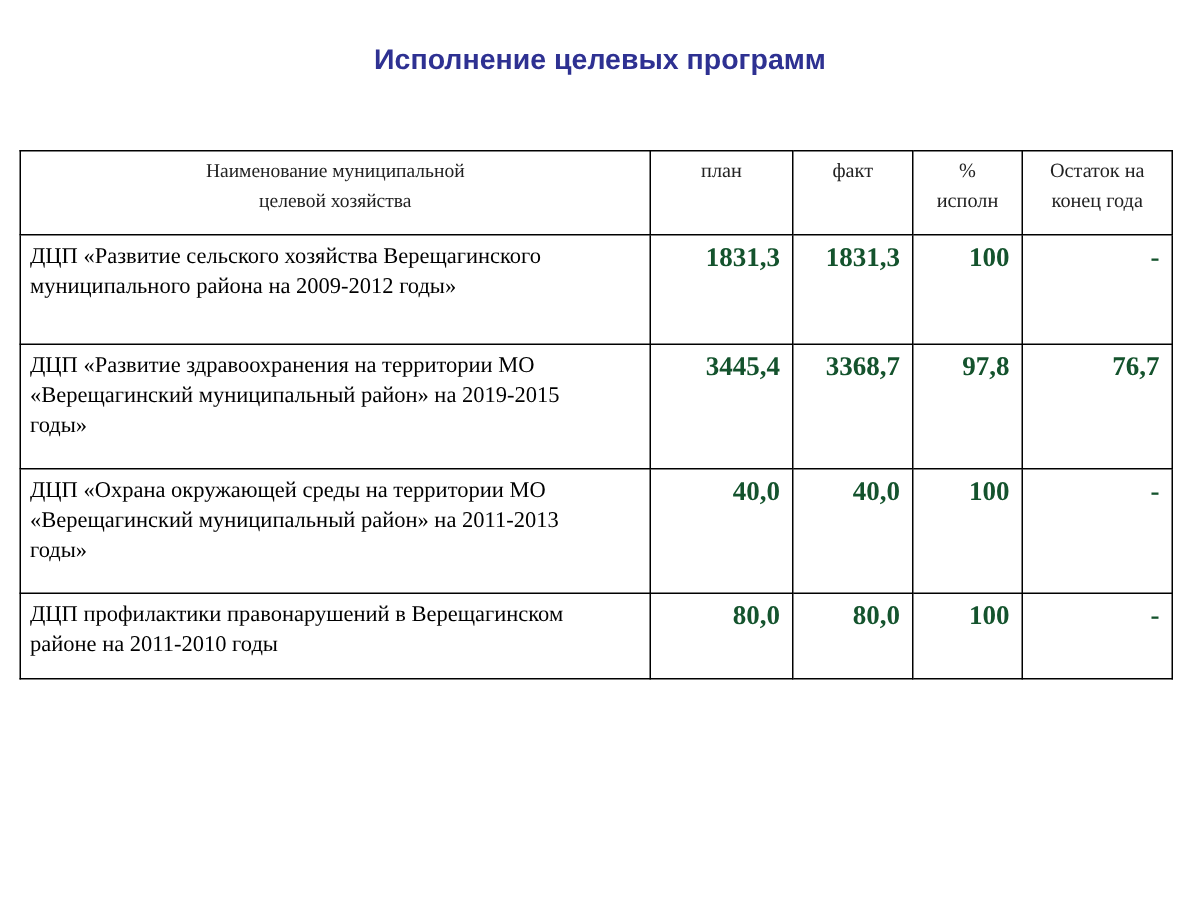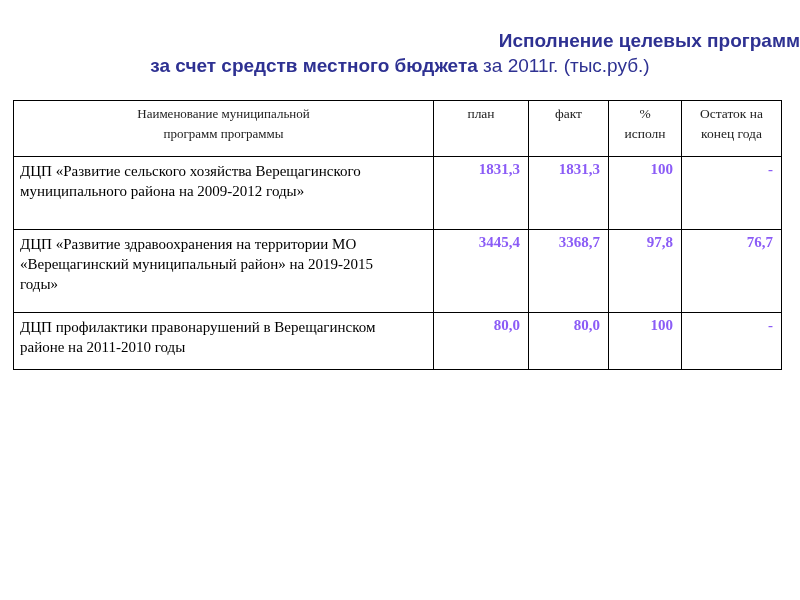--- a/index.html
+++ b/index.html
@@ -5,65 +5,64 @@
   html, body { margin: 0; padding: 0; }
   body {
     width: 800px; height: 600px; background: #ffffff; position: relative; overflow: hidden;
     font-family: "Liberation Serif", serif;
   }
   .title {
     position: absolute; left: 0; top: 28px; width: 800px; text-align: center;
     font-family: "Liberation Sans", sans-serif; font-size: 19px; line-height: 25px;
     color: #2e3192;
   }
-  .title .b { font-weight: bold; text-align: right; }
+  .title .b { font-weight: bold; }
   .title .n { font-weight: normal; }
   table {
     position: absolute; left: 13px; top: 100px;
     width: 768px; border-collapse: collapse; table-layout: fixed;
   }
   td, th { border: 1.5px solid #000; vertical-align: top; padding: 0; }
   th {
     font-weight: normal; font-size: 13.5px; line-height: 20px; color: #222;
     text-align: center; padding-top: 3px; height: 52px;
   }
   th.first { font-size: 13px; margin-top: 32px; }
   td.name {
     font-size: 15px; line-height: 20px; color: #000; padding: 4px 22px 0 6px;
   }
   td.num {
-    font-size: 15px; font-weight: bold; text-align: right; padding: 4px 8px 0 4px; color: #8b5cf6;
+    font-size: 18px; font-weight: bold; text-align: right; padding: 4px 8px 0 4px; color: #14532d;
   }
   tr.r1 td { height: 68px; }
   tr.r2 td { height: 77px; }
   tr.r3 td { height: 78px; }
   tr.r4 td { height: 78px; }
   tr.r5 td { height: 52px; }
 </style>
 </head>
 <body>
 
 <div class="title">
   <div class="b">Исполнение целевых программ</div>
-  <div><span class="b">за счет средств местного бюджета</span><span class="n"> за 2011г. (тыс.руб.)</span></div>
 </div>
 
 <table>
   <colgroup>
     <col style="width:420px">
       <col style="width:95px">
       <col style="width:80px">
       <col style="width:73px">
       <col style="width:100px">
   </colgroup>
   <thead>
     <tr>
       <th class="first">
           <div>Наименование муниципальной</div>
-          <div>программ программы</div>
+          <div>целевой хозяйства</div>
         </th>
       <th>
           <div>план</div>
         </th>
       <th>
           <div>факт</div>
         </th>
       <th>
           <div>%</div>
           <div>исполн</div>
@@ -82,20 +81,27 @@
       <td class="num">100</td>
       <td class="num">-</td>
     </tr>
     <tr class="r3">
       <td class="name">ДЦП «Развитие здравоохранения на территории МО «Верещагинский муниципальный район» на 2019-2015 годы»</td>
       <td class="num">3445,4</td>
       <td class="num">3368,7</td>
       <td class="num">97,8</td>
       <td class="num">76,7</td>
     </tr>
+    <tr class="r4">
+      <td class="name">ДЦП «Охрана окружающей среды на территории МО «Верещагинский муниципальный район» на 2011-2013 годы»</td>
+      <td class="num">40,0</td>
+      <td class="num">40,0</td>
+      <td class="num">100</td>
+      <td class="num">-</td>
+    </tr>
     <tr class="r5">
       <td class="name">ДЦП профилактики правонарушений в Верещагинском районе на 2011-2010 годы</td>
       <td class="num">80,0</td>
       <td class="num">80,0</td>
       <td class="num">100</td>
       <td class="num">-</td>
     </tr>
   </tbody>
 </table>
 

